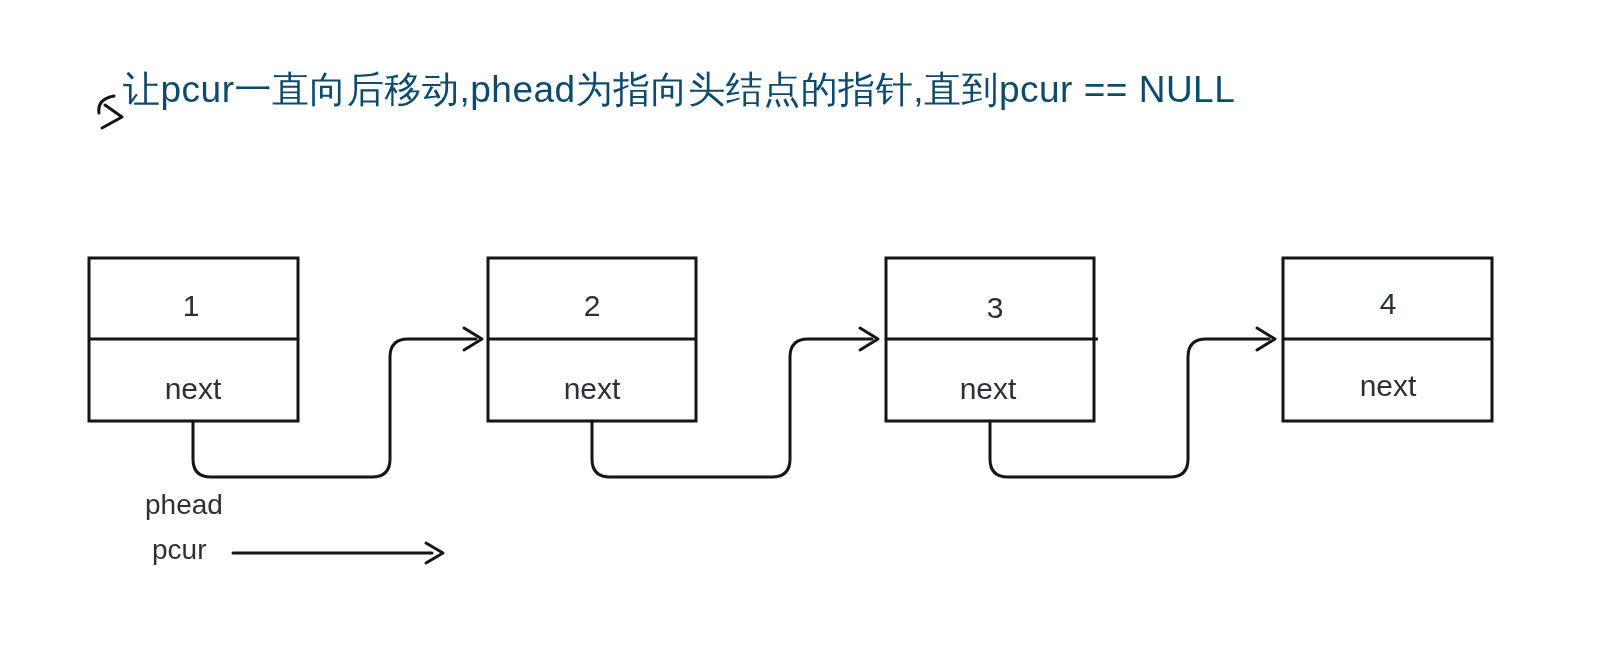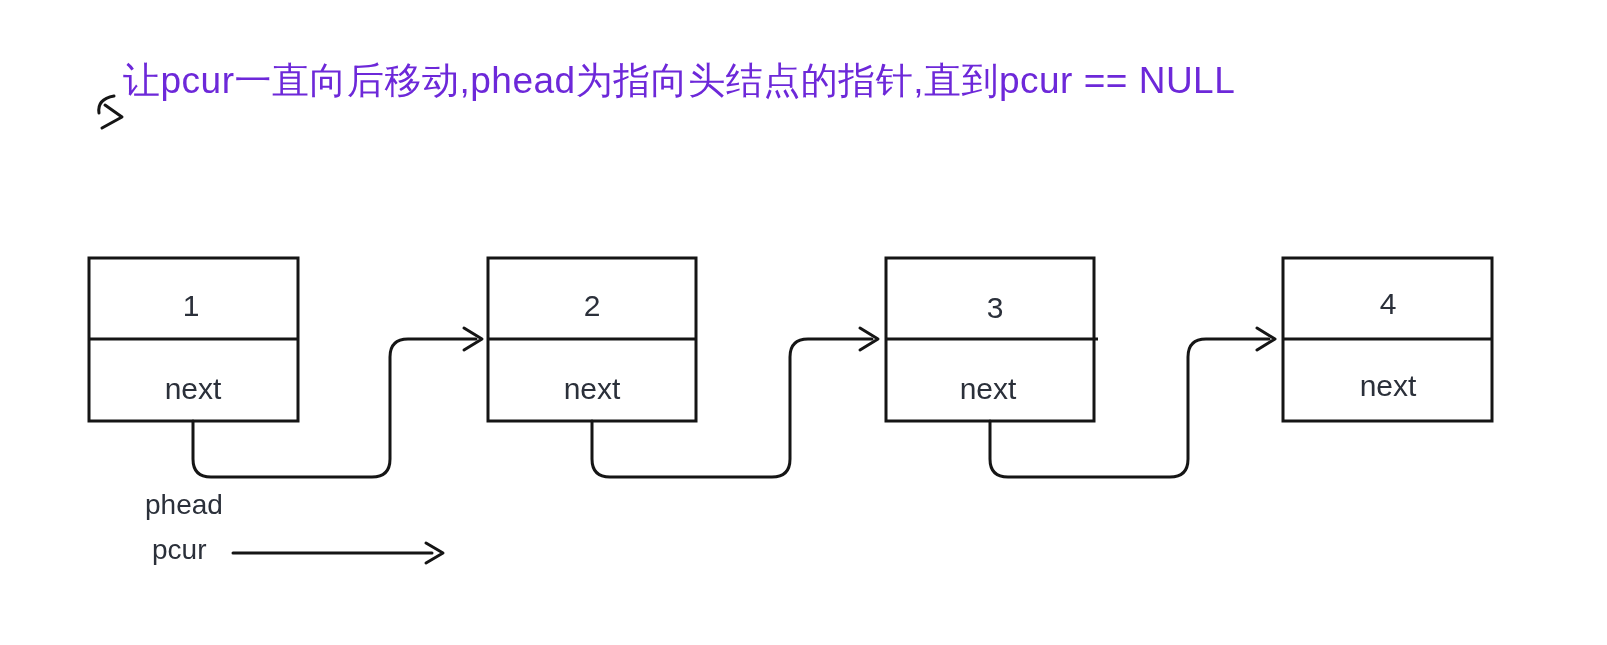--- a/index.html
+++ b/index.html
@@ -11,24 +11,24 @@
   .canvas {
     position: relative;
     width: 1607px;
     height: 645px;
     background: #ffffff;
     overflow: hidden;
   }
   .page-title {
     position: absolute;
     left: 123px;
-    top: 57px;
+    top: 66px;
     font-size: 37px;
     line-height: 48px;
-    color: #6d28d9;
+    color: #0c4a6e;
     white-space: nowrap;
     letter-spacing: 0.5px;
   }
   .diagram-svg {
     position: absolute;
     left: 0;
     top: 0;
     width: 1607px;
     height: 645px;
   }

